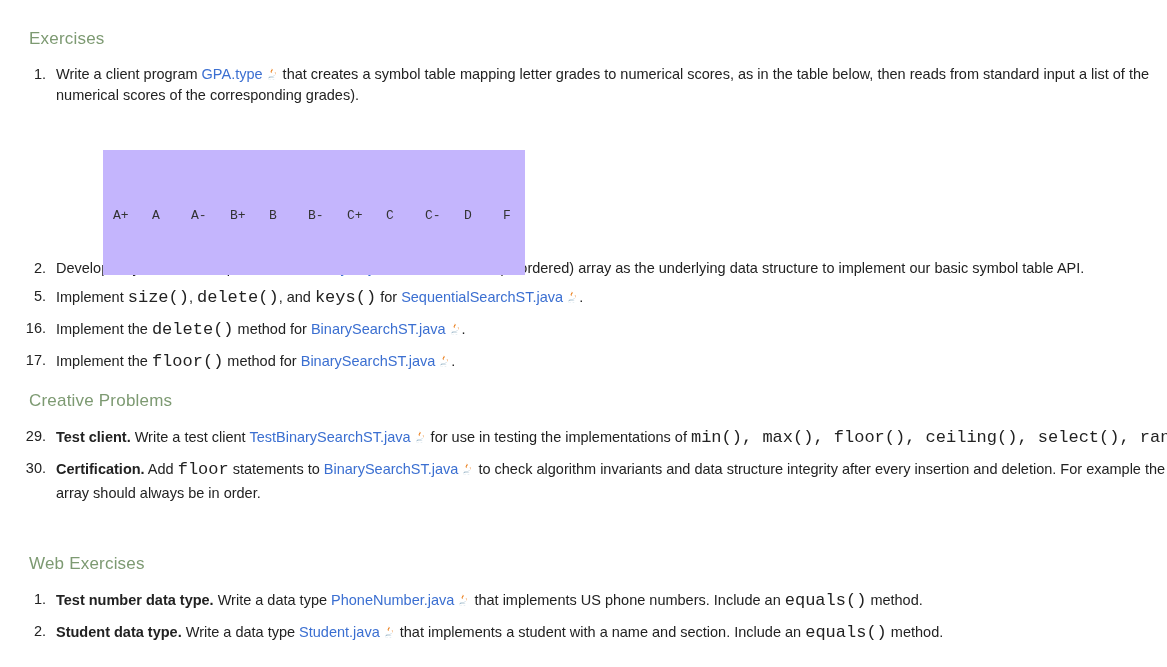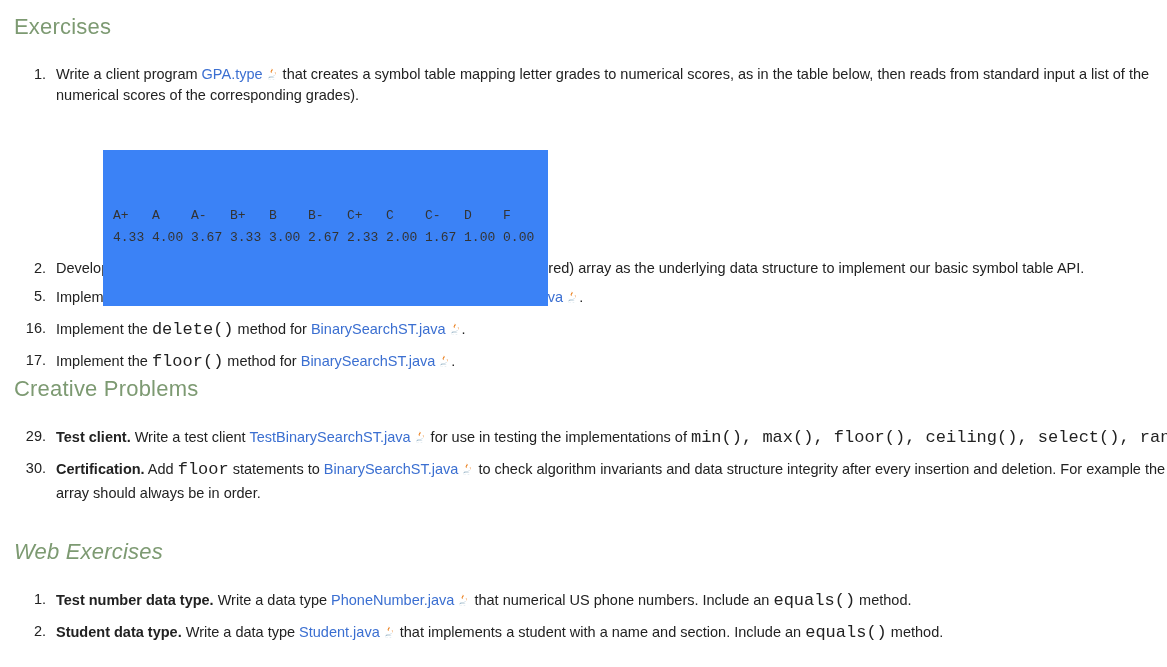--- a/index.html
+++ b/index.html
@@ -17,30 +17,30 @@
   }
   .page {
     position: relative;
     width: 1167px;
     height: 667px;
     box-sizing: border-box;
     padding: 0 0 0 0;
   }
   h2.section-heading {
     font-family: "Liberation Sans", sans-serif;
-    font-size: 22px;
+    font-size: 17px;
     font-weight: normal;
     color: #7d9a72;
-    margin: 0;
+    margin: 15px;
     padding: 0;
     letter-spacing: 0.2px;
   }
   .heading-exercises { position: absolute; left: 14px; top: 14px; }
   .heading-creative  { position: absolute; left: 14px; top: 376px; }
-  .heading-web       { position: absolute; left: 14px; top: 539px; font-style: italic; }
+  .heading-web       { position: absolute; left: 14px; top: 539px; }
 
   ol.problem-list {
     list-style: none;
     margin: 0;
     padding: 0;
   }
   li.problem {
     position: relative;
     padding-left: 42px;
     margin-bottom: 7px;
@@ -74,22 +74,22 @@
   }
 
   .list-ex   { position: absolute; left: 14px; top: 64px; width: 1160px; }
   .list-cre  { position: absolute; left: 14px; top: 426px; width: 1175px; }
   .list-web  { position: absolute; left: 14px; top: 589px; width: 1160px; }
 
   .grade-table {
     position: absolute;
     left: 103px;
     top: 150px;
-    background: #3b82f6;
-    padding: 9px 14px 10px 10px;
+    background: #c4b5fd;
+    padding: 9px 14px 2px 10px;
     white-space: pre;
     font-family: "Liberation Mono", "DejaVu Sans Mono", monospace;
     font-size: 13px;
     line-height: 1.75;
     color: #333333;
   }
   .grade-row { letter-spacing: 0px; }
   .clip-row { overflow: hidden; white-space: nowrap; }
 </style>
 </head>
@@ -154,21 +154,21 @@
               <path d="M8.5 10.2c-1.2.4-3.4.5-5 .1-.8-.2-.2-.5.1-.6-1.2.3-1.5.9.4 1.1 1.7.2 4-.1 4.5-.6z" fill="#5382a1"></path>
               <path d="M2.4 11.8c-.6.4 0 .8 1.9.9 1.7.1 3.6-.1 4.1-.5 0 0-.4.2-.8.3-1.4.3-3.6.3-4.6.1-.5-.1-.6-.3-.6-.4 0-.2.4-.4.4-.4h-.4z" fill="#5382a1"></path>
               <path d="M9.2 6.4c.6.5-.2 1.6-.2 1.6s1-.6.6-1.5c-.4-.8-.8-.9.2-1.6 0 0-1.8.4-.6 1.5z" fill="#e76f00"></path>
             </svg></span><span>.</span>
       </li>
 
     </ol>
   </div>
 
   <div class="grade-table">
-    <div class="grade-row">A+   A    A-   B+   B    B-   C+   C    C-   D    F</div><div class="grade-row">4.33 4.00 3.67 3.33 3.00 2.67 2.33 2.00 1.67 1.00 0.00</div>
+    <div class="grade-row">A+   A    A-   B+   B    B-   C+   C    C-   D    F</div>
   </div>
 
   <h2 class="section-heading heading-creative">Creative Problems</h2>
 
   <div class="list-cre">
     <ol class="problem-list">
 
       <li class="problem clip-row">
         <span class="num">29.</span>
         <span class="bold-lead">Test client.</span><span> Write a test client </span><a class="code-link" href="#">TestBinarySearchST.java</a><span class="java-icon"><svg width="11" height="14" viewBox="0 0 11 14">
@@ -200,21 +200,21 @@
     <ol class="problem-list">
 
       <li class="problem">
         <span class="num">1.</span>
         <span class="bold-lead">Test number data type.</span><span> Write a data type </span><a class="code-link" href="#">PhoneNumber.java</a><span class="java-icon"><svg width="11" height="14" viewBox="0 0 11 14">
               <path d="M5.5 1.2c1.9 1.3 1 2.2.3 3.1-.6.8-.4 1.4.5 2-1.7-.6-2.1-1.6-1.3-2.6.7-1 1.3-1.7.5-2.5z" fill="#e76f00"></path>
               <path d="M3.2 8.3c-1.1.4-.3.8.5.9 1.6.2 3.3.1 4.5-.3.3-.1.6-.2.8-.4 0 0-.4.2-.7.3-1.4.3-4 .4-5.1.1-.9-.2-.4-.5 0-.6z" fill="#5382a1"></path>
               <path d="M8.5 10.2c-1.2.4-3.4.5-5 .1-.8-.2-.2-.5.1-.6-1.2.3-1.5.9.4 1.1 1.7.2 4-.1 4.5-.6z" fill="#5382a1"></path>
               <path d="M2.4 11.8c-.6.4 0 .8 1.9.9 1.7.1 3.6-.1 4.1-.5 0 0-.4.2-.8.3-1.4.3-3.6.3-4.6.1-.5-.1-.6-.3-.6-.4 0-.2.4-.4.4-.4h-.4z" fill="#5382a1"></path>
               <path d="M9.2 6.4c.6.5-.2 1.6-.2 1.6s1-.6.6-1.5c-.4-.8-.8-.9.2-1.6 0 0-1.8.4-.6 1.5z" fill="#e76f00"></path>
-            </svg></span><span> that numerical US phone numbers. Include an </span><code>equals()</code><span> method.</span>
+            </svg></span><span> that implements US phone numbers. Include an </span><code>equals()</code><span> method.</span>
       </li>
 
       <li class="problem">
         <span class="num">2.</span>
         <span class="bold-lead">Student data type.</span><span> Write a data type </span><a class="code-link" href="#">Student.java</a><span class="java-icon"><svg width="11" height="14" viewBox="0 0 11 14">
               <path d="M5.5 1.2c1.9 1.3 1 2.2.3 3.1-.6.8-.4 1.4.5 2-1.7-.6-2.1-1.6-1.3-2.6.7-1 1.3-1.7.5-2.5z" fill="#e76f00"></path>
               <path d="M3.2 8.3c-1.1.4-.3.8.5.9 1.6.2 3.3.1 4.5-.3.3-.1.6-.2.8-.4 0 0-.4.2-.7.3-1.4.3-4 .4-5.1.1-.9-.2-.4-.5 0-.6z" fill="#5382a1"></path>
               <path d="M8.5 10.2c-1.2.4-3.4.5-5 .1-.8-.2-.2-.5.1-.6-1.2.3-1.5.9.4 1.1 1.7.2 4-.1 4.5-.6z" fill="#5382a1"></path>
               <path d="M2.4 11.8c-.6.4 0 .8 1.9.9 1.7.1 3.6-.1 4.1-.5 0 0-.4.2-.8.3-1.4.3-3.6.3-4.6.1-.5-.1-.6-.3-.6-.4 0-.2.4-.4.4-.4h-.4z" fill="#5382a1"></path>
               <path d="M9.2 6.4c.6.5-.2 1.6-.2 1.6s1-.6.6-1.5c-.4-.8-.8-.9.2-1.6 0 0-1.8.4-.6 1.5z" fill="#e76f00"></path>

